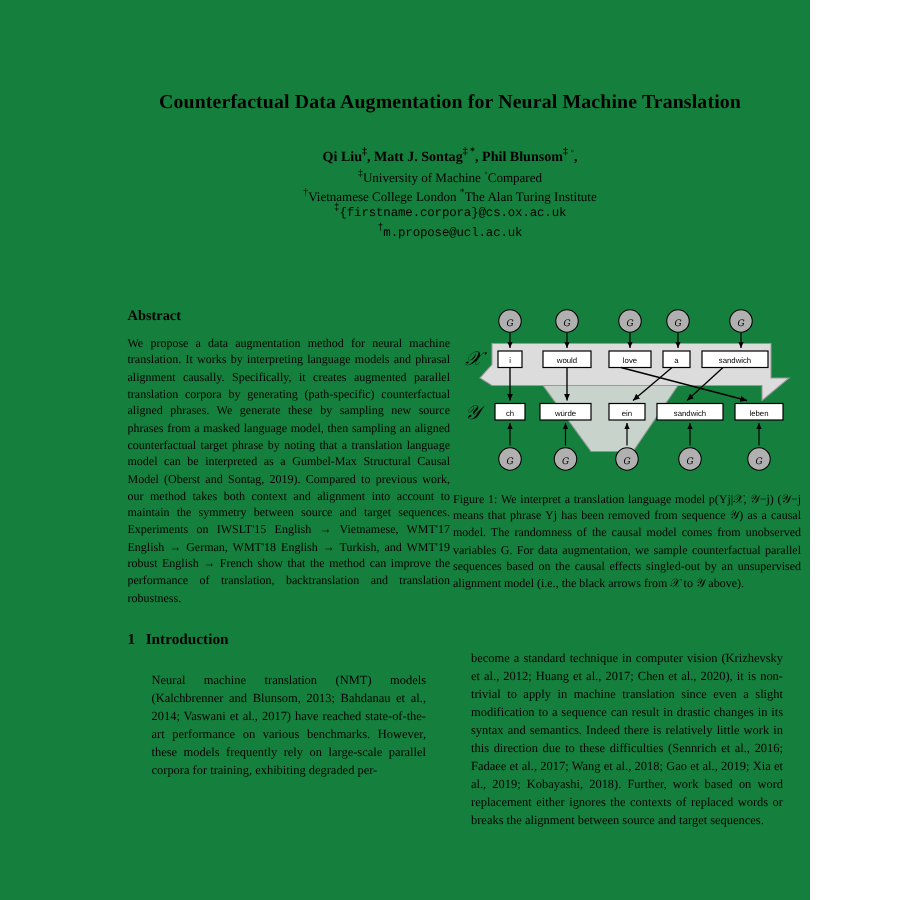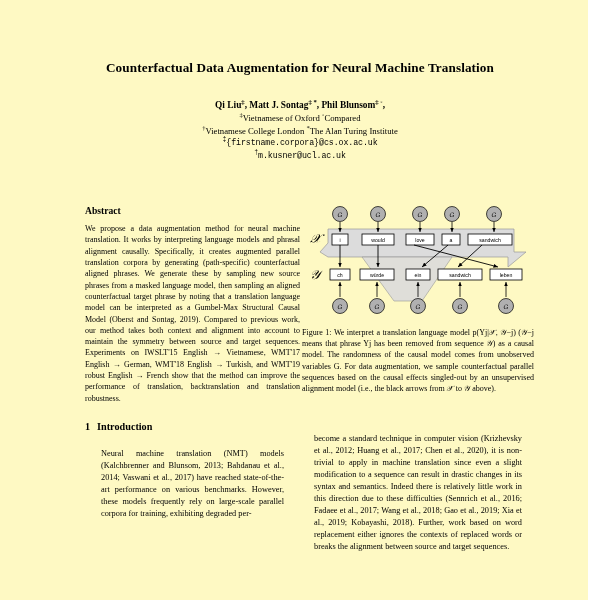--- a/index.html
+++ b/index.html
@@ -11,23 +11,23 @@
     width: 600px;
     height: 600px;
     overflow: hidden;
     font-family: "Liberation Serif", "DejaVu Serif", serif;
     color: #000000;
     position: relative;
   }
   .page {
     position: absolute;
     left: 0; top: 0;
-    width: 588px;
+    width: 540px;
     height: 600px;
-    background: #fef9c3;
+    background: #15803d;
   }
 
   
   .title-block {
     position: absolute;
     left: 0;
     top: 60px;
     width: 600px;
     text-align: center;
   }
@@ -128,32 +128,32 @@
 <div class="page">
 
   <div class="title-block">
     <div class="paper-title">Counterfactual Data Augmentation for Neural Machine Translation</div>
 
     <div class="author-line">
       <span>Qi Liu</span><sup class="mark">‡</sup><span>, Matt J. Sontag</span><sup class="mark">‡ *</sup><span>, Phil Blunsom</span><sup class="mark">‡ ◦</sup><span>,</span>
     </div>
 
     <div class="affil-line">
-      <sup class="mark">‡</sup><span>Vietnamese of Oxford </span><sup class="mark">◦</sup><span>Compared</span>
+      <sup class="mark">‡</sup><span>University of Machine </span><sup class="mark">◦</sup><span>Compared</span>
     </div>
 
     <div class="affil-line">
       <sup class="mark">†</sup><span>Vietnamese College London </span><sup class="mark">*</sup><span>The Alan Turing Institute</span>
     </div>
 
     <div class="email-line">
       <sup class="mark">‡</sup><span>{firstname.corpora}@cs.ox.ac.uk</span>
     </div>
     <div class="email-line">
-      <sup class="mark">†</sup><span>m.kusner@ucl.ac.uk</span>
+      <sup class="mark">†</sup><span>m.propose@ucl.ac.uk</span>
     </div>
   </div>
 
   <div class="col-left">
     <div class="section-head">Abstract</div>
     <p class="abstract-body">We propose a data augmentation method for neural machine translation. It works by interpreting language models and phrasal alignment causally. Specifically, it creates augmented parallel translation corpora by generating (path-specific) counterfactual aligned phrases. We generate these by sampling new source phrases from a masked language model, then sampling an aligned counterfactual target phrase by noting that a translation language model can be interpreted as a Gumbel-Max Structural Causal Model (Oberst and Sontag, 2019). Compared to previous work, our method takes both context and alignment into account to maintain the symmetry between source and target sequences. Experiments on IWSLT'15 English → Vietnamese, WMT'17 English → German, WMT'18 English → Turkish, and WMT'19 robust English → French show that the method can improve the performance of translation, backtranslation and translation robustness.</p>
 
     <div class="numbered-head">
       <span>1</span>
       <span>Introduction</span>

